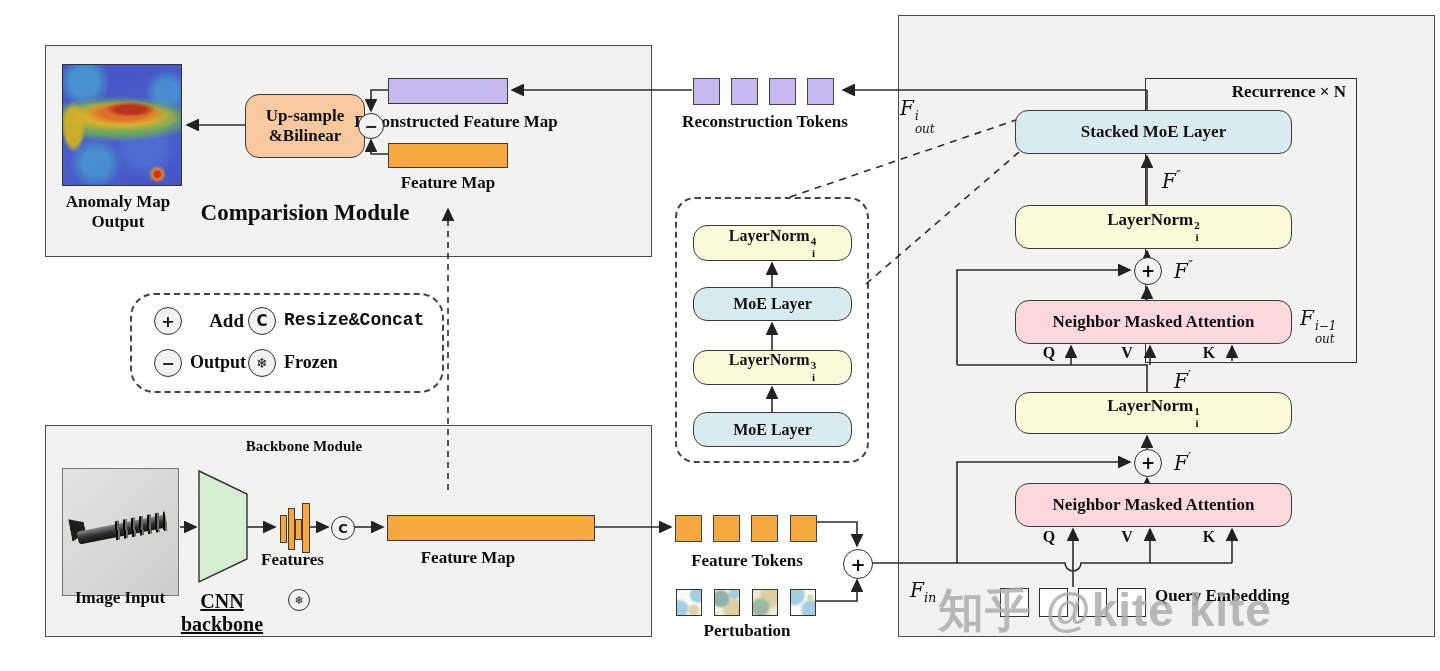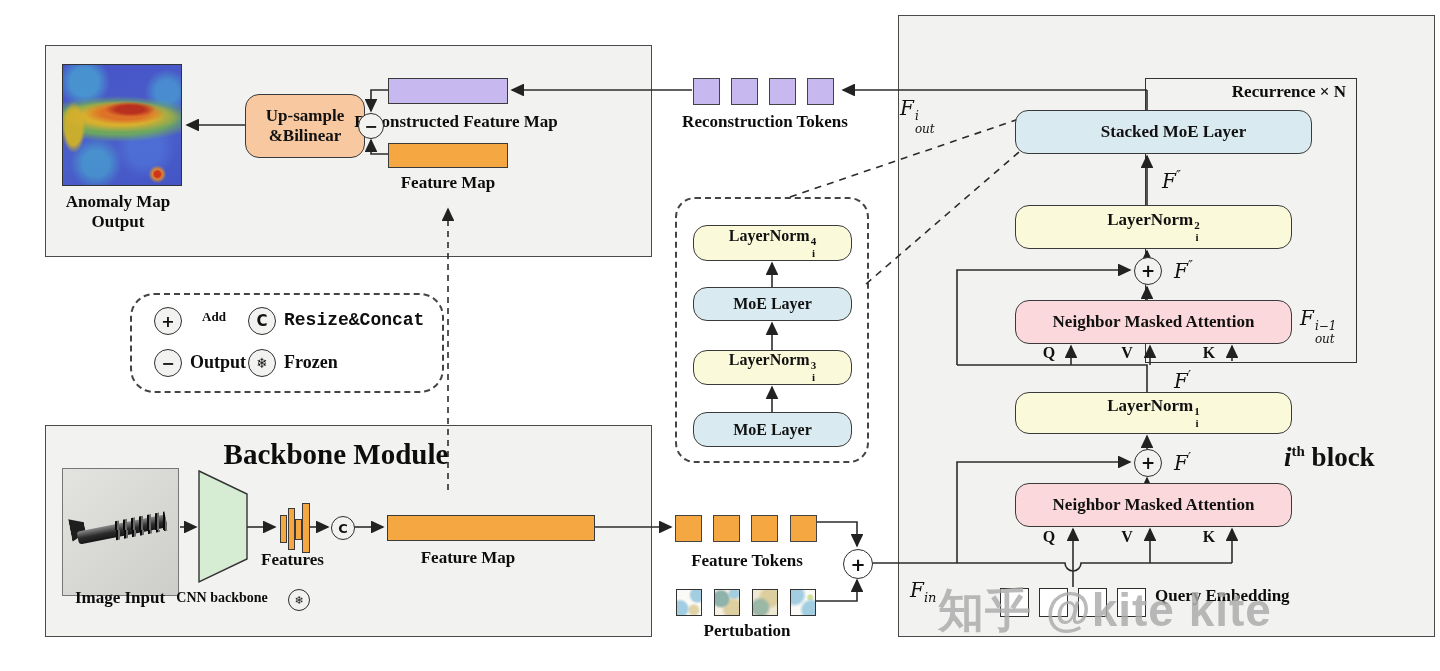--- a/index.html
+++ b/index.html
@@ -5,21 +5,21 @@
   html,body{margin:0;padding:0;background:#fff;}
   .canvas{position:relative;width:1440px;height:671px;background:#ffffff;
           font-family:"Liberation Serif",serif;color:#111;overflow:hidden;}
   .abs{position:absolute;}
   .module{background:var(--module_bg,#F2F2F0);border:1.6px solid #4a4a4a;z-index:1;}
   .dashedbox{border:2px dashed #444;z-index:1;background:#fff;}
   svg.wires{position:absolute;left:0;top:0;z-index:2;pointer-events:none;}
   .lbl{font-weight:bold;color:#0d0d0d;text-align:center;line-height:1.15;z-index:3;}
   .box{border:1.4px solid #3a3a3a;display:flex;align-items:center;justify-content:center;
        font-weight:bold;z-index:3;text-align:center;}
-  .r12{border-radius:13px;padding-left:20px;} .r14{border-radius:14px;}
+  .r12{border-radius:13px;} .r14{border-radius:14px;}
   .c-orange{background:var(--orange,#F5A841);}
   .c-purple{background:var(--purple,#C7B8EF);}
   .c-blue{background:var(--blue,#D9EBF0);}
   .c-yellow{background:var(--yellow,#FAF9D9);}
   .c-pink{background:var(--pink,#FBD8DB);}
   .c-peach{background:var(--peach,#F8C9A0);}
   .circ{border:1.6px solid #2e2e2e;border-radius:50%;background:var(--module_bg,#F2F2F0);
         display:flex;align-items:center;justify-content:center;font-weight:bold;z-index:4;
         font-family:"DejaVu Sans",sans-serif;}
   .tok{border:1.4px solid #444;z-index:3;}
@@ -146,37 +146,38 @@
   </div>
   <div class="abs lbl" style="left:38px;top:192px;width:160px;font-size:17px;">
     <div>Anomaly Map</div>
     <div>Output</div>
   </div>
   <div class="abs circ" style="left:358px;top:113px;width:24px;height:24px;font-size:16px;">−</div>
   <div class="abs box c-purple" style="left:388px;top:78px;width:118px;height:24px;"></div>
   <div class="abs lbl" style="left:346px;top:112px;width:220px;font-size:17px;">Reconstructed Feature Map</div>
   <div class="abs box c-orange" style="left:388px;top:143px;width:118px;height:23px;"></div>
   <div class="abs lbl" style="left:378px;top:173px;width:140px;font-size:17px;">Feature Map</div>
+  <div class="abs lbl" style="left:190px;top:200px;width:230px;font-size:23px;">Comparision Module</div>
 
   <div class="abs circ" style="left:154px;top:307px;width:26px;height:26px;font-size:16px;">+</div>
-  <div class="abs lbl" style="left:184px;top:310px;width:60px;text-align:center;font-size:13px;">Add</div>
+  <div class="abs lbl" style="left:184px;top:310px;width:60px;text-align:right;font-size:19px;">Add</div>
   <div class="abs circ" style="left:248px;top:307px;width:26px;height:26px;font-size:15px;">C</div>
   <div class="abs lbl" style="left:284px;top:310px;width:150px;text-align:left;font-size:18px;font-family:Liberation Mono, monospace;">Resize&amp;Concat</div>
   <div class="abs circ" style="left:154px;top:349px;width:26px;height:26px;font-size:16px;">−</div>
   <div class="abs lbl" style="left:190px;top:352px;width:70px;text-align:left;font-size:18px;">Output</div>
   <div class="abs circ" style="left:248px;top:349px;width:26px;height:26px;font-size:14px;">❄</div>
   <div class="abs lbl" style="left:284px;top:352px;width:90px;text-align:left;font-size:18px;">Frozen</div>
 
-  <div class="abs lbl" style="left:216px;top:438px;width:240px;font-size:29px;">Backbone Module</div>
+  <div class="abs lbl" style="left:184px;top:438px;width:240px;font-size:15px;">Backbone Module</div>
   <div class="abs screw-wrap" style="left:62px;top:468px;width:115px;height:126px;">
     <div class="screw-head"></div>
     <div class="screw-shaft"></div>
   </div>
   <div class="abs lbl" style="left:50px;top:588px;width:140px;font-size:17px;">Image Input</div>
-  <div class="abs lbl" style="left:158px;top:590px;width:128px;font-size:14px;">CNN backbone</div>
+  <div class="abs lbl" style="left:158px;top:590px;width:128px;font-size:20px;text-decoration:underline;">CNN backbone</div>
   <div class="abs circ" style="left:288px;top:589px;width:20px;height:20px;font-size:11px;">❄</div>
   <div class="abs box c-orange" style="left:280px;top:515px;width:5px;height:26px;"></div>
   <div class="abs box c-orange" style="left:288px;top:508px;width:5px;height:40px;"></div>
   <div class="abs box c-orange" style="left:295px;top:519px;width:5px;height:19px;"></div>
   <div class="abs box c-orange" style="left:302px;top:503px;width:6px;height:48px;"></div>
   <div class="abs lbl" style="left:250px;top:550px;width:85px;font-size:17px;">Features</div>
   <div class="abs circ" style="left:331px;top:516px;width:22px;height:22px;font-size:13px;">C</div>
   <div class="abs box c-orange" style="left:387px;top:515px;width:206px;height:24px;"></div>
   <div class="abs lbl" style="left:388px;top:548px;width:160px;font-size:17px;">Feature Map</div>
 
@@ -249,21 +250,20 @@
 
   <div class="abs box c-yellow r14" style="left:1015px;top:392px;width:275px;height:40px;font-size:17px;">
     <span><span>LayerNorm</span><span class="ss">
           <span class="sps">1</span>
           <span class="sbs">i</span>
         </span></span>
   </div>
 
   <div class="abs circ" style="left:1134px;top:449px;width:26px;height:26px;font-size:17px;">+</div>
   <div class="abs math" style="left:1174px;top:450px;"><span>F</span><sup style="font-size:13px;">′</sup></div>
-  <div class="abs iblk" style="left:1284px;top:442px;width:150px;"><i>i</i><sup>th</sup><span> block</span></div>
 
   <div class="abs box c-pink r14" style="left:1015px;top:483px;width:275px;height:42px;font-size:17px;">Neighbor Masked Attention</div>
   <div class="abs qvk" style="left:1038px;top:528px;">Q</div>
   <div class="abs qvk" style="left:1116px;top:528px;">V</div>
   <div class="abs qvk" style="left:1198px;top:528px;">K</div>
 
   <div class="abs math" style="left:910px;top:578px;"><span>F</span><sub style="font-size:13px;">in</sub></div>
 
   <div class="abs qtile" style="left:1000px;top:588px;width:27px;height:27px;"></div>
   <div class="abs qtile" style="left:1039px;top:588px;width:27px;height:27px;"></div>

